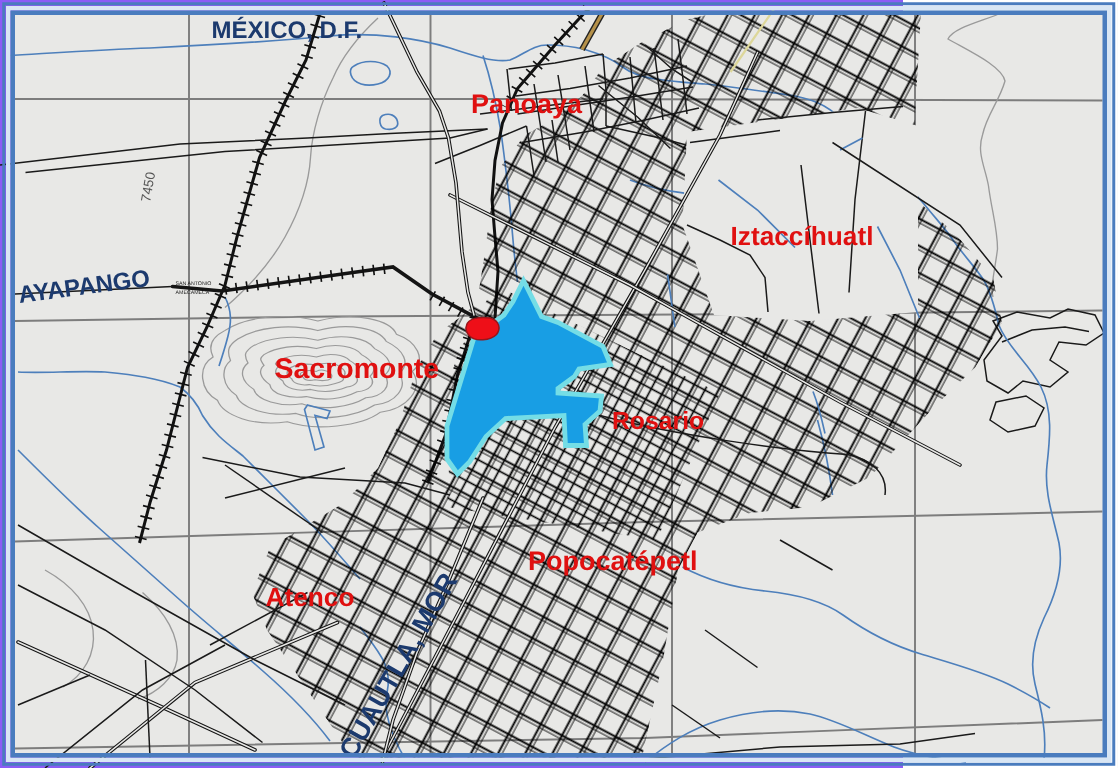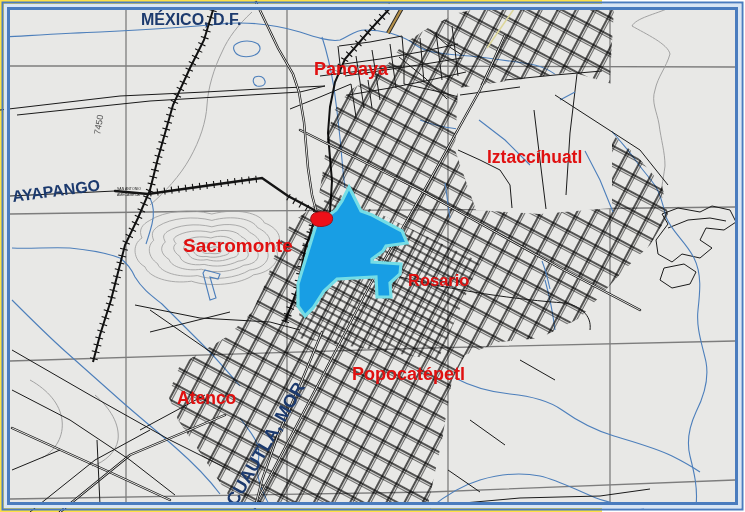--- a/index.html
+++ b/index.html
@@ -1,16 +1,16 @@
 <!DOCTYPE html>
 <html><head>
 <meta charset="utf-8">
 <style>
 html,body{margin:0;padding:0;background:#fff;}
-#map{width:602px;height:512px;position:relative;background:#fde047;font-family:"Liberation Sans",sans-serif;}
+#map{width:602px;height:512px;position:relative;background:#8b5cf6;font-family:"Liberation Sans",sans-serif;}
 svg{position:absolute;top:0;left:0;}
 .dblA{stroke:#141414;stroke-width:2.4;fill:none;stroke-linecap:round;}
 .dblB{stroke:#e8e8e6;stroke-width:1;fill:none;stroke-linecap:round;}
 .thin{stroke:#1a1a1a;stroke-width:1;fill:none;}
 .cont{stroke:#9a9a9a;stroke-width:0.9;fill:none;}
 .riv{stroke:#4d7fbb;stroke-width:1.1;fill:none;}
 .grid{stroke:#7d7d7d;stroke-width:1.3;fill:none;}
 .rrt{stroke:#111;stroke-width:8;fill:none;stroke-dasharray:1.1,6;}
 .rrl{stroke:#111;stroke-width:2;fill:none;}
 </style>

